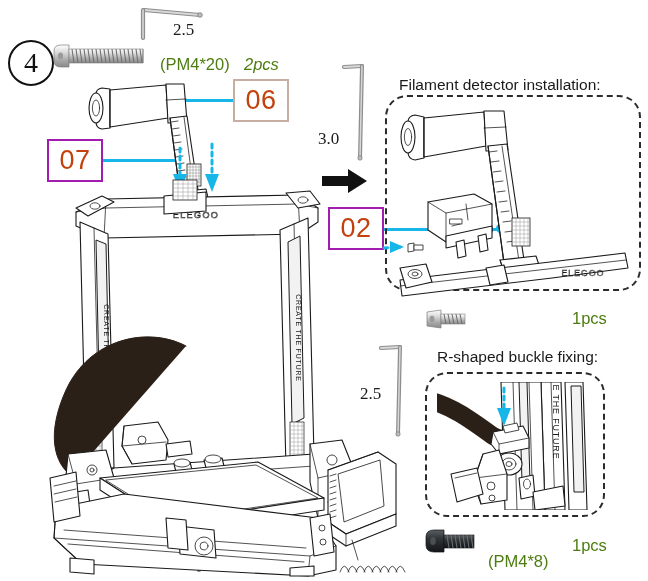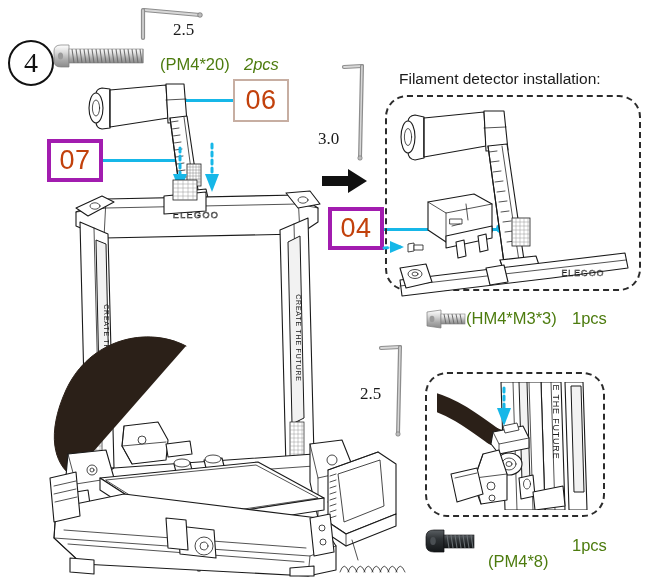--- a/index.html
+++ b/index.html
@@ -29,21 +29,21 @@
   }
 
   
   .part-box {
     display: flex; align-items: center; justify-content: center;
     background: #fff;
     font-size: 27px;
     color: #c2410c;
     letter-spacing: 0.5px;
   }
-  .pb-dark  { border: 4px solid #a21caf; }
+  .pb-dark  { border: 2px solid #a21caf; }
   .pb-tan   { border: 2px solid #c7aea2; }
 
   #box-06 { left: 233px; top: 79px;  width: 56px; height: 43px; }
   #box-07 { left: 47px;  top: 139px; width: 56px; height: 43px; }
   #box-08 { left: 328px; top: 207px; width: 56px; height: 43px; }
 
   
   .leader {
     background: #16b7e8;
     height: 2.5px;
@@ -157,21 +157,21 @@
   <div class="abs cyan-text" style="left:160px; top:55px;">(PM4*20)</div>
   <div class="abs cyan-text" style="left:244px; top:55px;font-style:italic;">2pcs</div>
 
   <div class="abs part-box pb-tan" id="box-06">
     <span>06</span>
   </div>
   <div class="abs part-box pb-dark" id="box-07">
     <span>07</span>
   </div>
   <div class="abs part-box pb-dark" id="box-08">
-    <span>04</span>
+    <span>02</span>
   </div>
 
   <div class="abs leader" style="left:155px; top:99px; width:78px;"></div>
   <div class="abs leader-dot" style="left:151px; top:95px;"></div>
 
   <div class="abs leader" style="left:103px; top:159px; width:83px;"></div>
   <div class="abs leader-dot" style="left:182px; top:155px;"></div>
 
   <div class="abs leader" style="left:384px; top:228px; width:116px;"></div>
   <div class="abs leader-dot" style="left:496px; top:224px;"></div>
@@ -422,21 +422,21 @@
     </svg>
   </div>
   <div class="abs hex-size" style="left:318px; top:105px;margin-top:24px;">3.0</div>
 
   <div class="abs" id="proc-arrow">
     <svg width="46" height="26" viewBox="0 0 46 26">
       <path fill="#111" d="M0 8 L26 8 L26 1 L45 13 L26 25 L26 18 L0 18 Z"></path>
     </svg>
   </div>
 
-  <div class="abs panel-title" style="left:399px; top:70px;">Filament detector installation:</div>
+  <div class="abs panel-title" style="left:399px; top:76px;">Filament detector installation:</div>
   <div class="abs dash-panel" id="panel-filament"></div>
 
   <div class="abs" style="left:400px; top:110px;">
     <svg width="230" height="175" viewBox="0 0 230 175">
 
       <path class="fl-w" d="M8 12 L8 42 Q8 49 15 50 L24 48 L24 7 L15 5 Q8 6 8 12 Z"></path>
       <ellipse cx="8" cy="27" rx="7" ry="16" class="fl-w"></ellipse>
       <ellipse cx="8" cy="27" rx="3.6" ry="8.5" class="ln-t"></ellipse>
       <path class="fl-w" d="M24 8 L84 2 L86 36 L24 47 Z"></path>
       <path class="ln-t" d="M24 8 L24 47"></path>
@@ -514,34 +514,34 @@
       <rect x="16" y="7" width="24" height="10" fill="url(#gSilver)" stroke="#7d7d7d" stroke-width="0.6"></rect>
       <g stroke="#6e6e6e" stroke-width="1">
         <path d="M19 7 L21 17"></path>
           <path d="M23 7 L25 17"></path>
           <path d="M27 7 L29 17"></path>
         <path d="M31 7 L33 17"></path>
           <path d="M35 7 L37 17"></path>
       </g>
     </svg>
   </div>
-  <div class="abs cyan-text" style="left:466px; top:309px;">(HM4*M3*3)</div>
   <div class="abs cyan-text" style="left:572px; top:309px;">1pcs</div>
 
   <div class="abs" style="left:378px; top:344px;">
     <svg width="36" height="96" viewBox="0 0 36 96">
       <path d="M3 4 L22 3" stroke="#8d8d8d" stroke-width="4.2" stroke-linecap="round" fill="none"></path>
       <path d="M3 4 L22 3" stroke="#d8d8d8" stroke-width="1.8" stroke-linecap="round" fill="none"></path>
       <path d="M22 3 L20 90" stroke="#8d8d8d" stroke-width="4" stroke-linecap="round" fill="none"></path>
       <path d="M22 3 L20 90" stroke="#d8d8d8" stroke-width="1.5" stroke-linecap="round" fill="none"></path>
       <circle cx="20" cy="90" r="2.2" fill="#bdbdbd" stroke="#6f6f6f" stroke-width="0.6"></circle>
     </svg>
   </div>
   <div class="abs hex-size" style="left:360px; top:384px;">2.5</div>
 
+  <div class="abs panel-title" style="left:437px; top:348px;">R-shaped buckle fixing:</div>
   <div class="abs dash-panel" id="panel-buckle"></div>
 
   <div class="abs" style="left:437px; top:382px; width:160px; height:128px; overflow:hidden;">
     <svg width="160" height="128" viewBox="0 0 160 128">
 
       <path class="fl-w" d="M104 0 L124 0 L128 128 L108 128 Z"></path>
       <path class="ln-t" d="M114 0 L118 128"></path>
       <text x="116" y="40" font-family="Liberation Sans, sans-serif" font-size="9" letter-spacing="0.8" fill="#1a1a1a" transform="rotate(90 116 40)" text-anchor="middle">E THE FUTURE</text>
       <path class="fl-w" d="M128 0 L146 0 L150 128 L132 128 Z"></path>
       <path class="fl-lg" d="M134 4 L144 4 L147 110 L137 110 Z"></path>

